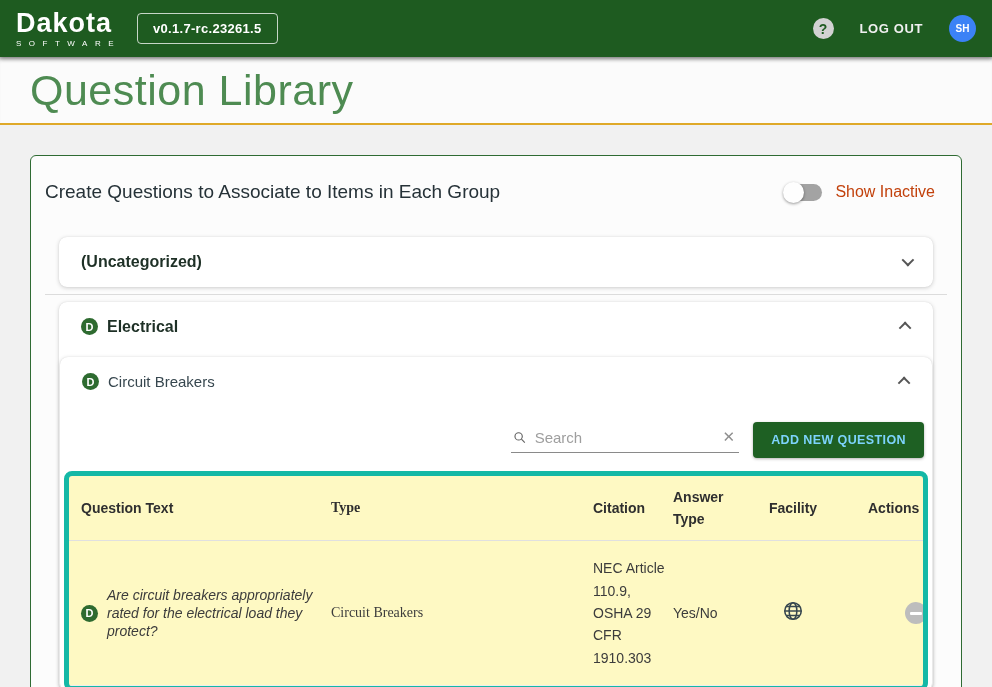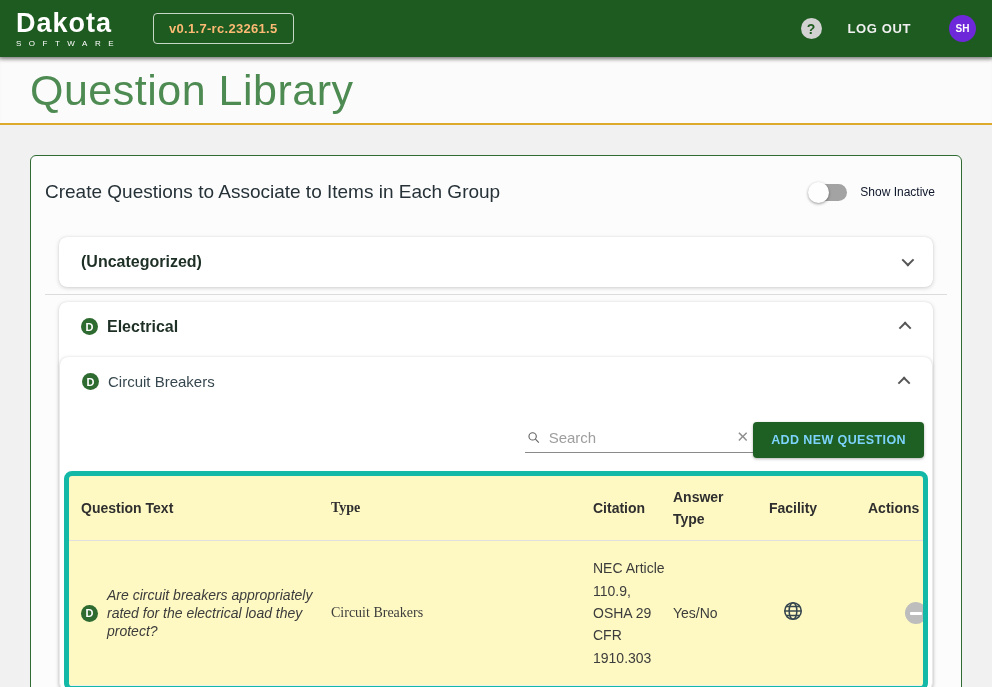--- a/index.html
+++ b/index.html
@@ -10,44 +10,43 @@
   }
 
   
   .appbar {
     height: 57px; background: #1e5b20;
     display: flex; align-items: center;
     padding: 0 16px;
     position: relative; z-index: 5;
     box-shadow: 0 2px 4px rgba(0,0,0,0.35);
   }
-  .logo { color: #fff; line-height: 1; margin-right: 32px; }
+  .logo { color: #fff; line-height: 1; margin-right: 16px; }
   .logo-main { font-size: 27px; font-weight: 700; letter-spacing: 1px; }
   .logo-sub { font-size: 8px; font-weight: 400; letter-spacing: 7.5px; margin-top: 3px; }
   .version-badge {
     border: 1px solid rgba(255,255,255,0.75); border-radius: 4px;
-    color: #fdba74; font-size: 13px; font-weight: 700;
+    color: #ffffff; font-size: 13px; font-weight: 700;
     padding: 7px 15px; letter-spacing: 0.3px;
   }
   .appbar-right { margin-left: auto; display: flex; align-items: center; gap: 26px; }
   .help-icon {
     width: 21px; height: 21px; border-radius: 50%;
     background: #d2d2d2; color: #1e5b20;
     font-size: 14px; font-weight: 700;
     display: flex; align-items: center; justify-content: center;
     cursor: pointer;
   }
   .logout { color: #f0f0f0; font-size: 13px; font-weight: 700; letter-spacing: 0.6px; cursor: pointer; }
   .avatar {
     width: 27px; height: 27px; border-radius: 50%;
-    background: #6d28d9; color: #fff;
+    background: #3b82f6; color: #fff;
     font-size: 10px; font-weight: 700;
     display: flex; align-items: center; justify-content: center;
     cursor: pointer;
-    margin-left: 12px;
   }
 
   
   .page-title-bar {
     height: 68px; background: #fbfbfb;
     border-bottom: 2px solid #dfa929;
     display: flex; align-items: center;
     padding: 0 0 0 30px;
     box-shadow: inset 0 5px 5px -4px rgba(0,0,0,0.3);
   }
@@ -69,21 +68,21 @@
   .toggle-wrap { display: flex; align-items: center; gap: 13px; padding-right: 12px; }
   .toggle {
     position: relative; width: 37px; height: 17px;
     background: #a3a3a3; border-radius: 9px; cursor: pointer;
   }
   .toggle-knob {
     position: absolute; left: -2px; top: -2px;
     width: 21px; height: 21px; border-radius: 50%;
     background: #fefefe; box-shadow: 0 1px 3px rgba(0,0,0,0.4);
   }
-  .toggle-label { font-size: 12px; color: #0f172a; }
+  .toggle-label { font-size: 16px; color: #c2410c; }
 
   
   .accordion-area { margin: 30px 14px 0 14px; }
   .panel {
     background: #fff; border-radius: 8px;
     box-shadow: 0 1px 4px rgba(0,0,0,0.18), 0 0 1px rgba(0,0,0,0.12);
   }
   .panel-header {
     height: 50px; display: flex; align-items: center;
     padding: 0 22px; cursor: pointer;
@@ -101,21 +100,21 @@
     font-size: 11px; font-weight: 700;
     display: inline-flex; align-items: center; justify-content: center;
     margin-right: 9px; flex: 0 0 auto;
   }
   .electrical-body { padding: 5px 1px 0 1px; }
   .cb-body { padding: 0 4px; }
 
   
   .toolbar {
     display: flex; align-items: center; justify-content: flex-end;
-    padding: 15px 4px 13px 4px;
+    gap: 14px; padding: 15px 4px 13px 4px;
   }
   .search-box {
     width: 228px; display: flex; align-items: center; gap: 8px;
     border-bottom: 1px solid #8a8a8a; padding: 2px 2px 6px 2px;
   }
   .search-box input {
     border: none; outline: none; background: transparent;
     font-size: 15px; color: #333; width: 100%;
     font-family: "Liberation Sans", sans-serif;
   }

